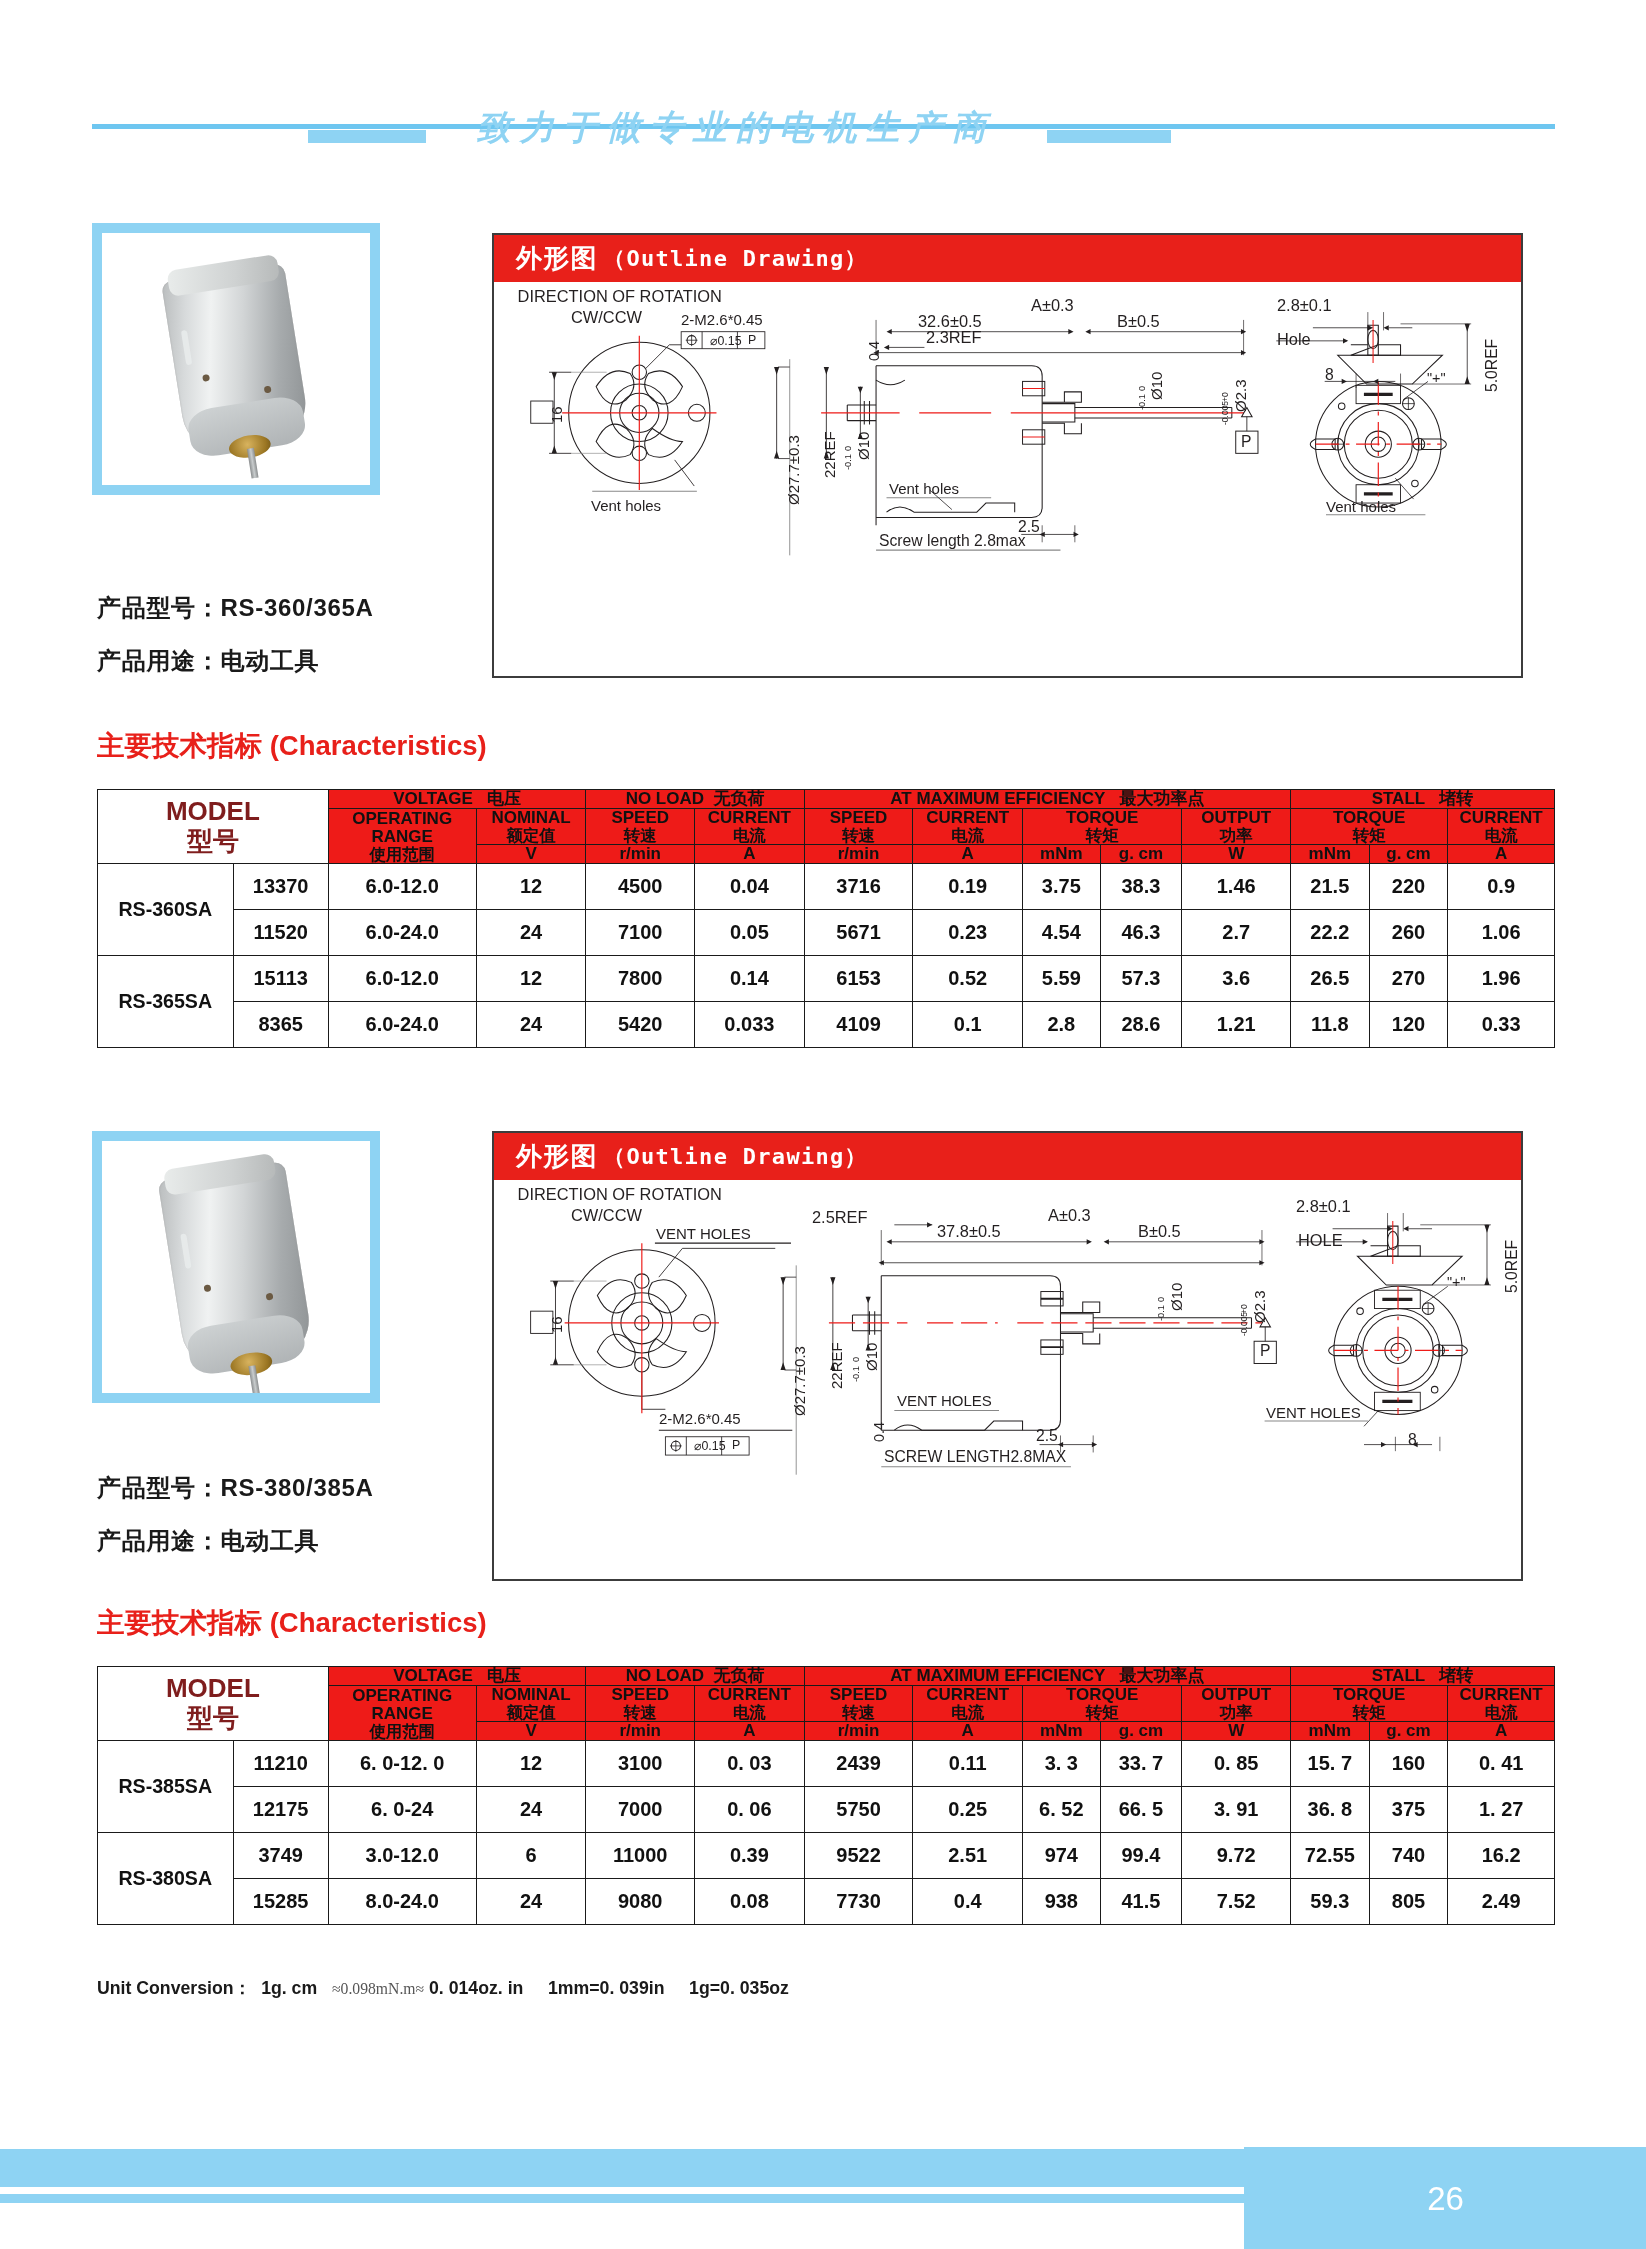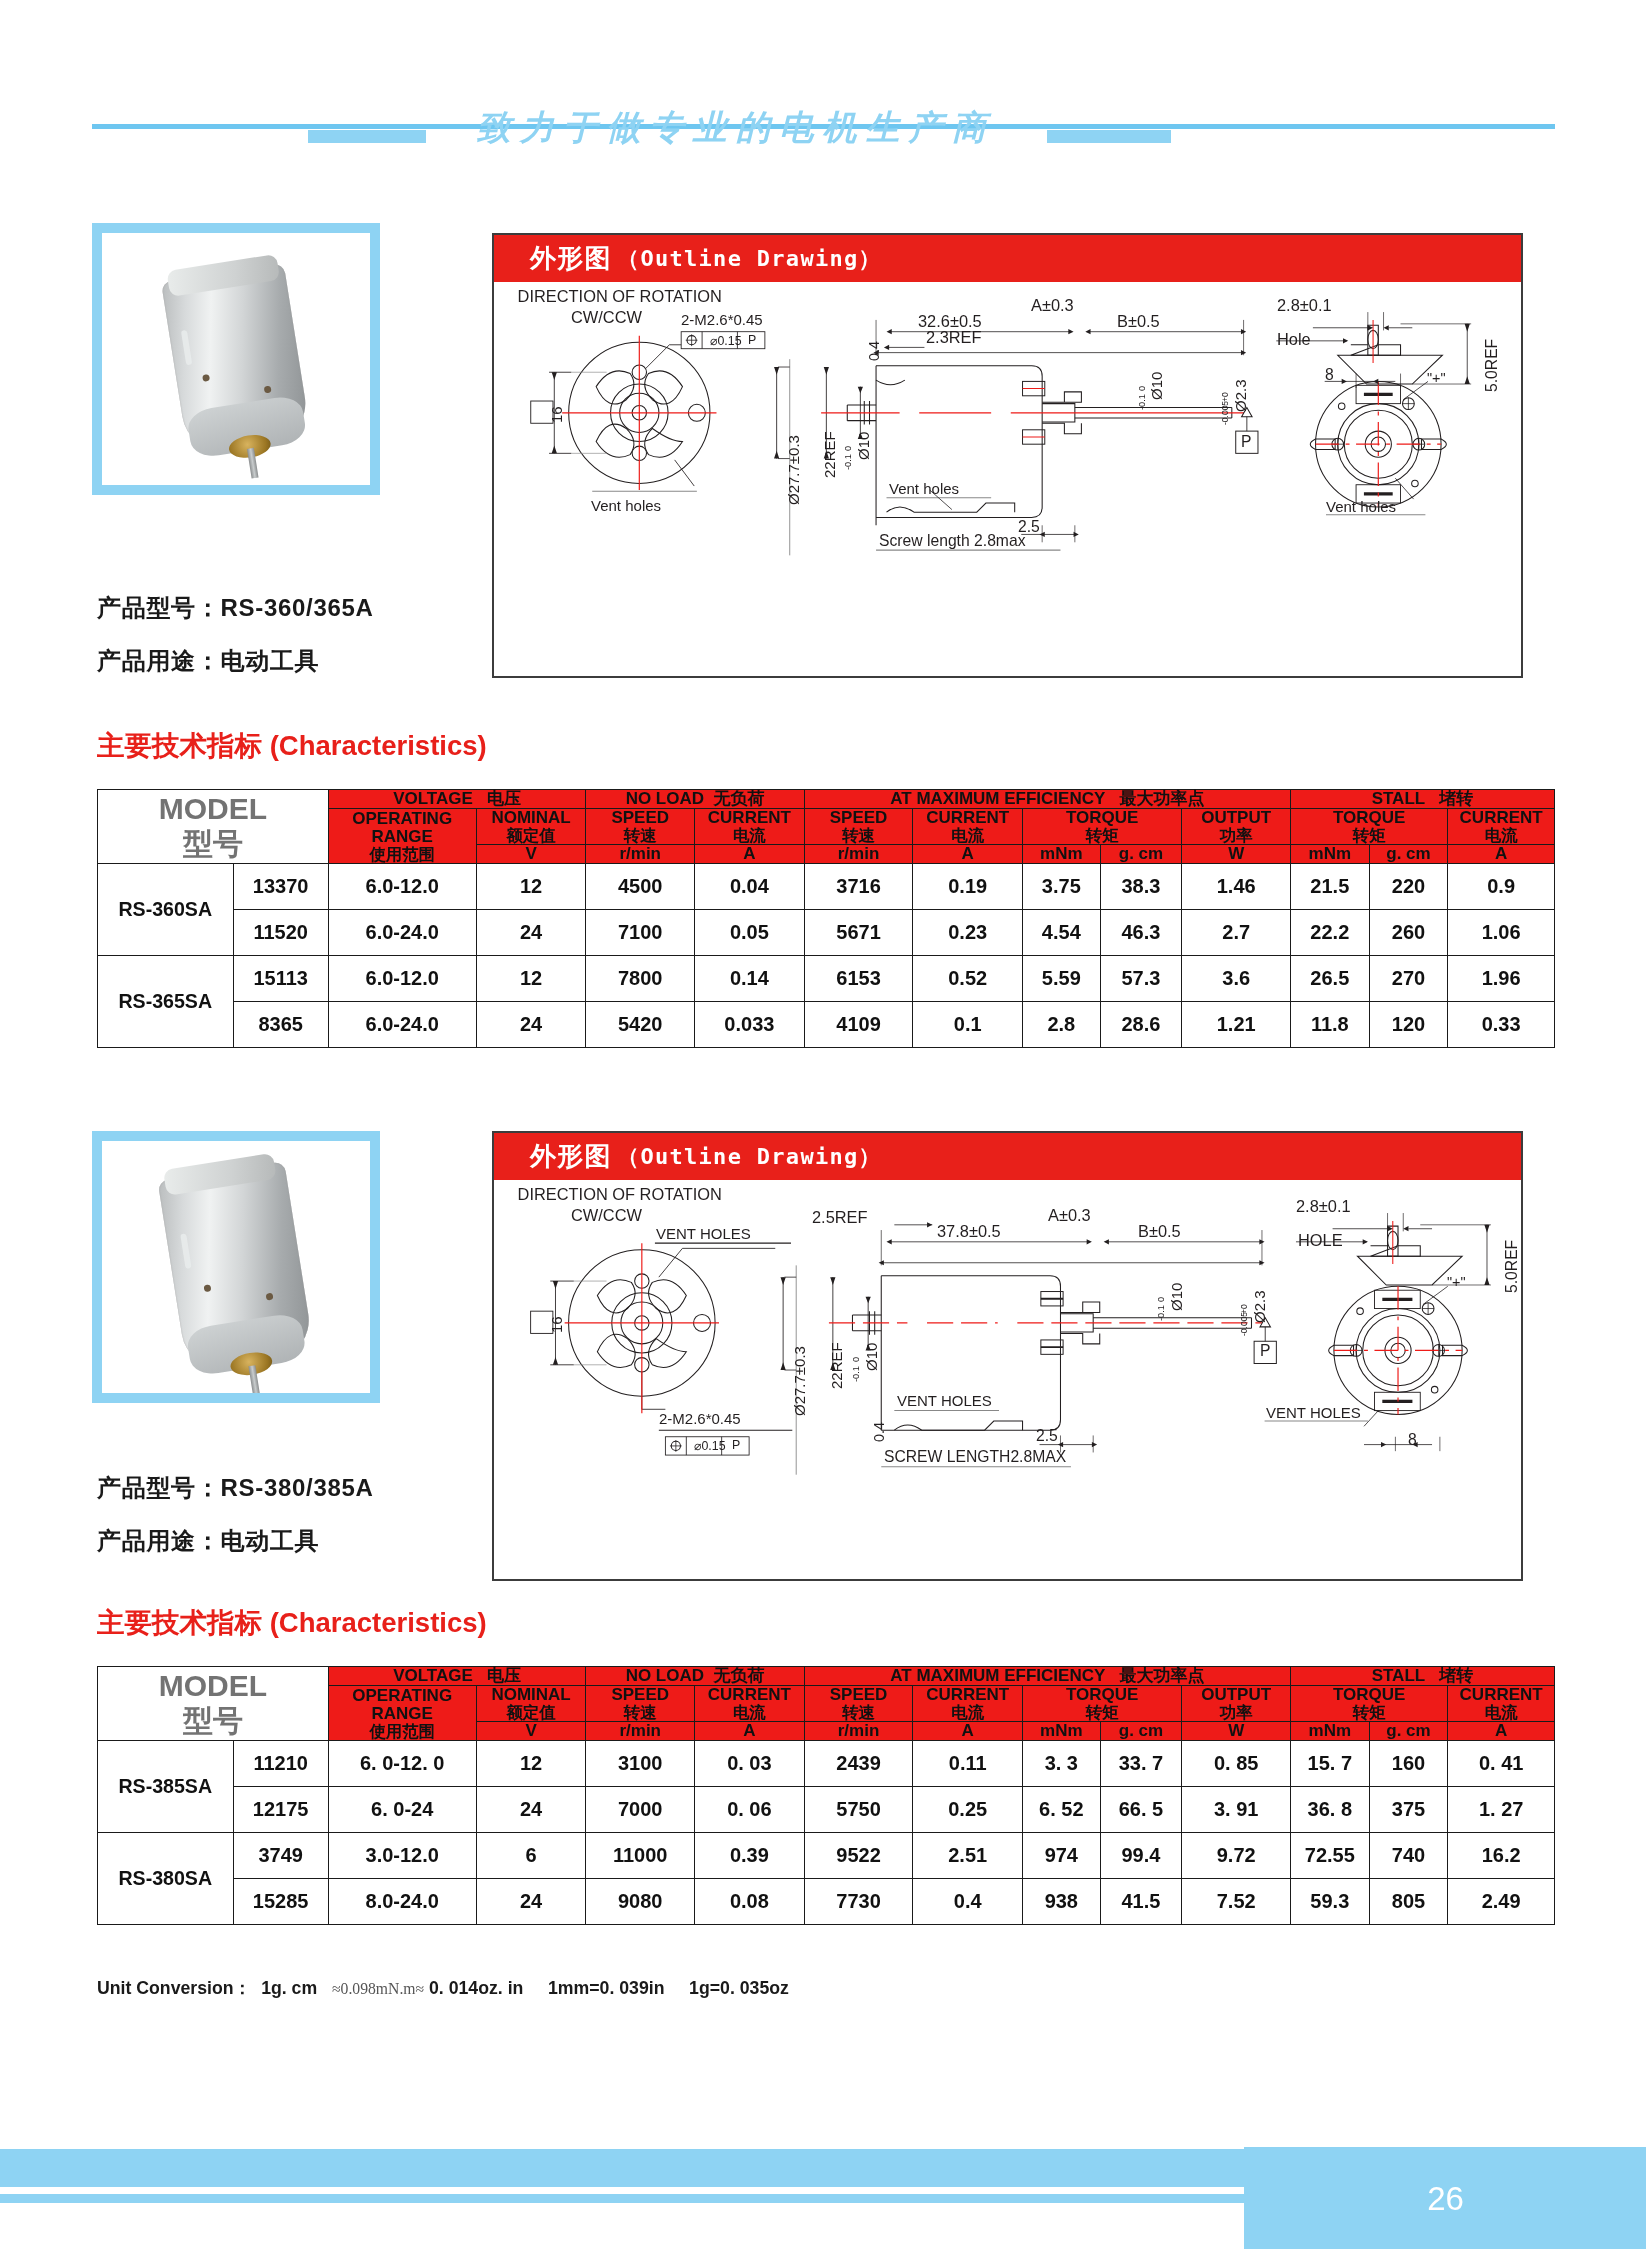--- a/index.html
+++ b/index.html
@@ -49,38 +49,38 @@
   .motor-dot { position:absolute; width:7.2px; height:7.2px; border-radius:50%; background:#6b5a43; }
   .motor-vent { position:absolute; width:5.9px; height:35px; border-radius:3.3px; background:#e9ecec; opacity:.85; }
 
   .product-label { position:absolute; font-size:24px; font-weight:bold; color:#1a1a1a; letter-spacing:0.7px; white-space:nowrap; }
 
   
   .draw-panel { position:absolute; border:2px solid #3c3c3c; background:#fff; }
   .draw-banner {
     position:absolute; left:0; top:0; right:0; height:47px; background:#e8201a;
     color:#ffffff; font-size:26px; font-weight:bold; display:flex; align-items:center;
-    padding-left:36px; letter-spacing:1.3px;
+    padding-left:22px; letter-spacing:1.3px;
   }
   .draw-banner .en { font-family:"DejaVu Sans Mono", monospace; font-size:22px; letter-spacing:1.3px; margin-left:5.2px; }
   .draw-body { position:absolute; left:0; right:0; top:47px; bottom:0; }
   .dl { position:absolute; font-family:"Liberation Sans", sans-serif; color:#231f20; white-space:nowrap; }
   .vert { transform-origin:left top; }
 
   
   .sec-head { position:absolute; font-size:27.5px; font-weight:bold; color:#e8201a; white-space:nowrap; }
 
   
   table.spec { position:absolute; border-collapse:collapse; table-layout:fixed; background:#fff; }
   table.spec th, table.spec td {
     border:1.3px solid #1a1a1a; text-align:center; vertical-align:middle;
     font-weight:bold; color:#111; padding:0;
   }
   table.spec th { background:#ee1b18; color:#111; font-size:17px; line-height:1.06; }
-  table.spec th.model { background:#ffffff; color:#737373; font-size:30px; line-height:1.15; }
+  table.spec th.model { background:#ffffff; color:#7f1d1d; font-size:26px; line-height:1.15; }
   table.spec td { font-size:20px; background:#fff; }
   table.spec td.modelname { font-size:19.6px; }
   .th-cn { font-size:16.4px; display:block;font-family:Liberation Serif, serif; }
   .th-unit { font-size:17.7px; }
   .th-en { display:inline-block; }
 
   .unit-note { position:absolute; font-size:17.7px; font-weight:bold; color:#1a1a1a; white-space:nowrap;text-align:center; }
   .unit-note .approx { font-family:"Liberation Serif", serif; font-weight:normal; font-size:15.7px; color:#555; }
 
   

